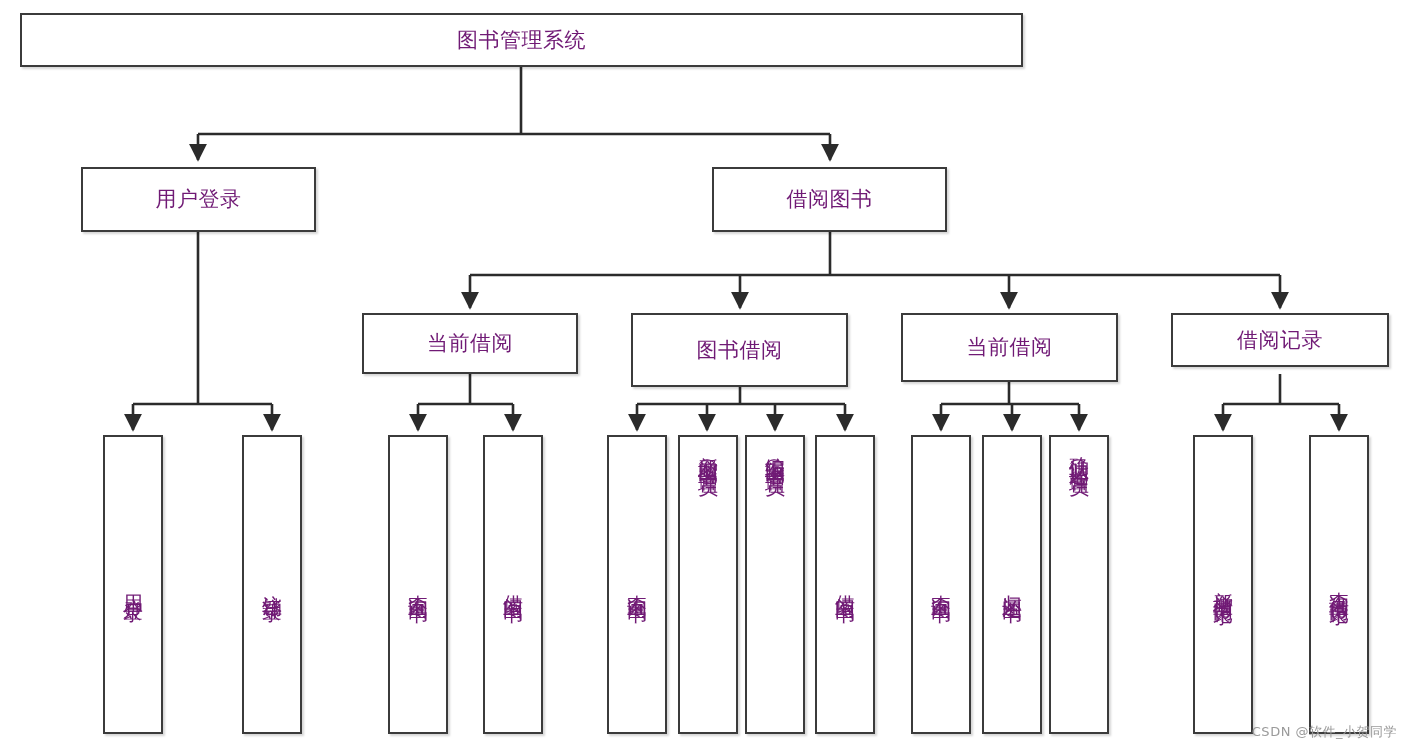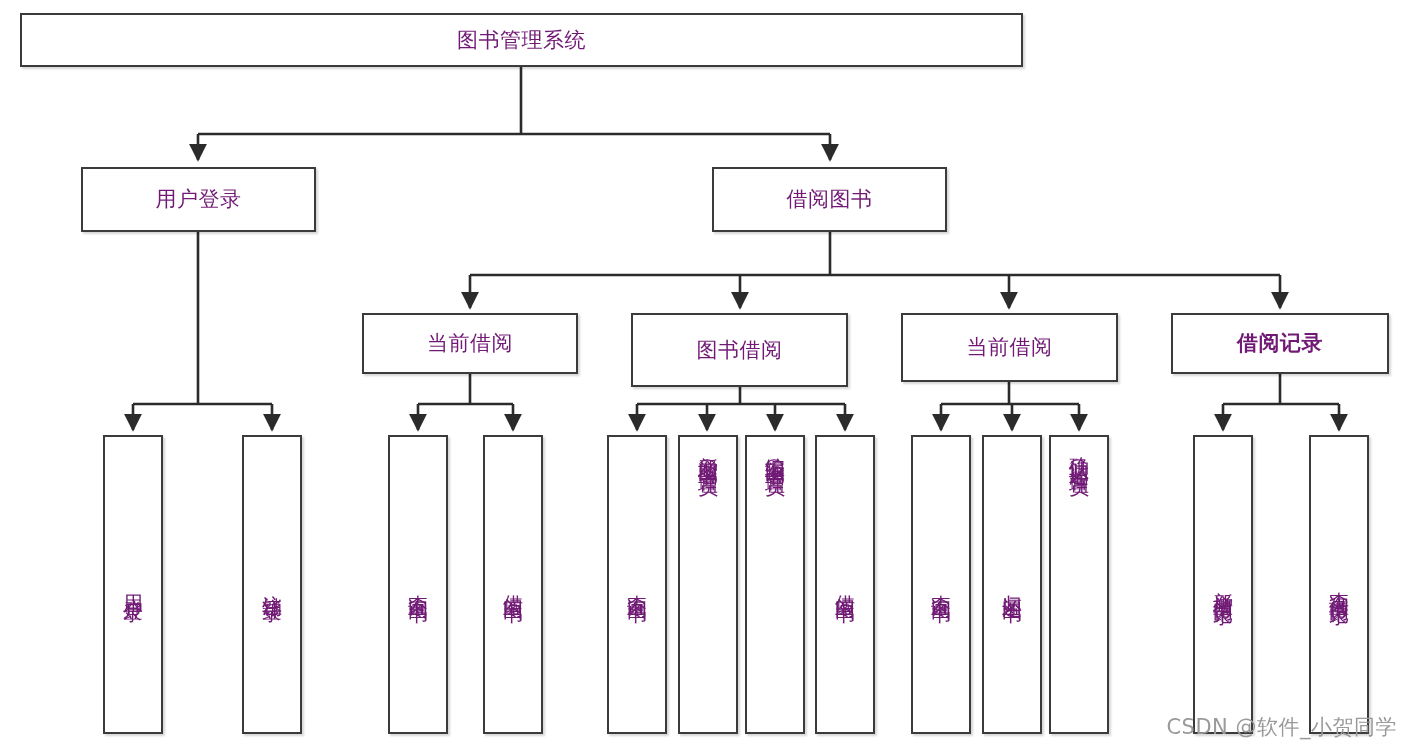--- a/index.html
+++ b/index.html
@@ -63,21 +63,21 @@
     transform: none;
   }
   .node.vert.centered {
     align-items: center;
     padding-top: 0;
   }
   .watermark {
     position: absolute;
     right: 8px;
     bottom: 6px;
-    font-size: 21px;
+    font-size: 13px;
     color: #9a9a9a;
     letter-spacing: 0.5px;
     white-space: nowrap;
     user-select: none;
   }
 </style>
 </head>
 <body>
 
 <div id="canvas">
@@ -149,21 +149,21 @@
   </div>
 
   <div class="node horiz" style="left:631px; top:313px; width:217px; height:74px;">
     <span class="node-label">图书借阅</span>
   </div>
 
   <div class="node horiz" style="left:901px; top:313px; width:217px; height:69px;">
     <span class="node-label">当前借阅</span>
   </div>
 
-  <div class="node horiz" style="left:1171px; top:313px; width:218px; height:61px;font-weight:bold;">
+  <div class="node horiz" style="left:1171px; top:313px; width:218px; height:54px;">
     <span class="node-label">借阅记录</span>
   </div>
 
   <div class="node vert centered" style="left:103px; top:435px; width:60px; height:299px;">
     <span class="node-label">用户登录</span>
   </div>
 
   <div class="node vert centered" style="left:242px; top:435px; width:60px; height:299px;">
     <span class="node-label">注销登录</span>
   </div>

